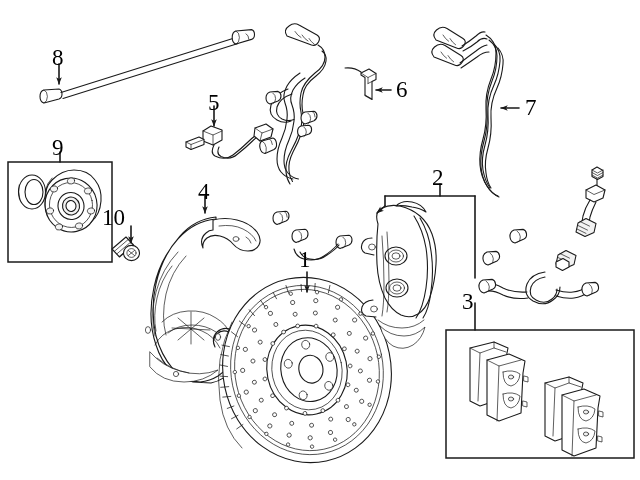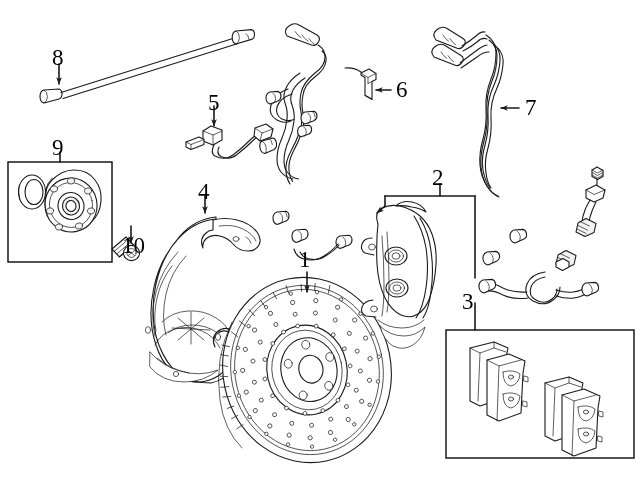--- a/index.html
+++ b/index.html
@@ -553,15 +553,15 @@
 
   <div class="callout-label" style="left:299px; top:248px;">1</div>
   <div class="callout-label" style="left:432px; top:166px;">2</div>
   <div class="callout-label" style="left:462px; top:290px;">3</div>
   <div class="callout-label" style="left:198px; top:180px;">4</div>
   <div class="callout-label" style="left:208px; top:91px;">5</div>
   <div class="callout-label" style="left:396px; top:78px;">6</div>
   <div class="callout-label" style="left:525px; top:96px;">7</div>
   <div class="callout-label" style="left:52px; top:46px;">8</div>
   <div class="callout-label" style="left:52px; top:136px;">9</div>
-  <div class="callout-label" style="left:122px; top:206px;margin-top:28px;">10</div>
+  <div class="callout-label" style="left:102px; top:206px;">10</div>
 
 </div>
 
 </body></html>

